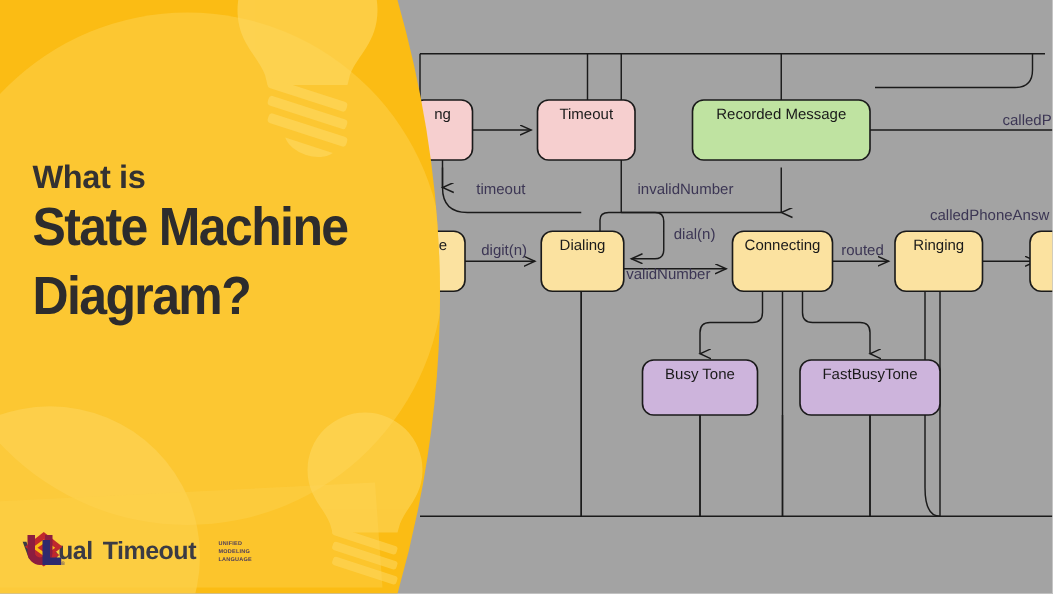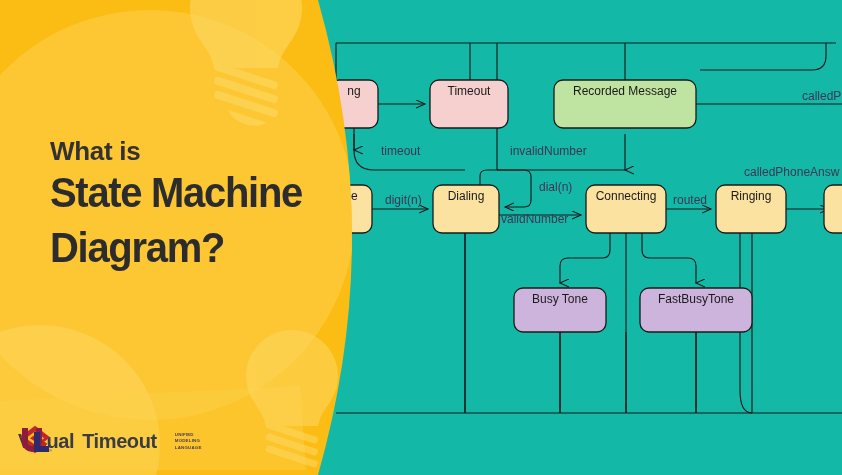--- a/index.html
+++ b/index.html
@@ -3,36 +3,36 @@
 <meta charset="utf-8">
 <style>
   * { margin:0; padding:0; box-sizing:border-box; }
   html,body { width:842px; height:475px; }
   body {
     font-family:"Liberation Sans", sans-serif;
     background:#ffffff;
     overflow:hidden;
     position:relative;
   }
-  #root { position:relative; width:842px; height:475px; overflow:hidden; background:#14b8a6; }
+  #root { position:relative; width:842px; height:475px; overflow:hidden; background:#a3a3a3; }
 
   
   #diagram { position:absolute; inset:0; overflow:hidden; }
   #diagram svg { position:absolute; top:0; left:0; }
 
   
   #banner {
     position:absolute; top:0; left:0; width:360px; height:475px;
     overflow:hidden; pointer-events:none;
   }
   #banner svg { position:absolute; top:0; left:0; }
 
   .title-block {
-    position:absolute; left:26px; top:138px; width:300px;
-    z-index:5; color:#2e2e2e;margin-left:24px;
+    position:absolute; left:26px; top:128px; width:300px;
+    z-index:5; color:#2e2e2e;
   }
   .t-small {
     font-size:26px; font-weight:bold; letter-spacing:-0.3px;
     line-height:1.05; color:#333132;
   }
   .t-big {
     font-size:43px; font-weight:bold; letter-spacing:-1.4px;
     line-height:1.28; color:#2d2c2d; white-space:nowrap;
     transform:scaleX(0.93); transform-origin:left center;
   }

